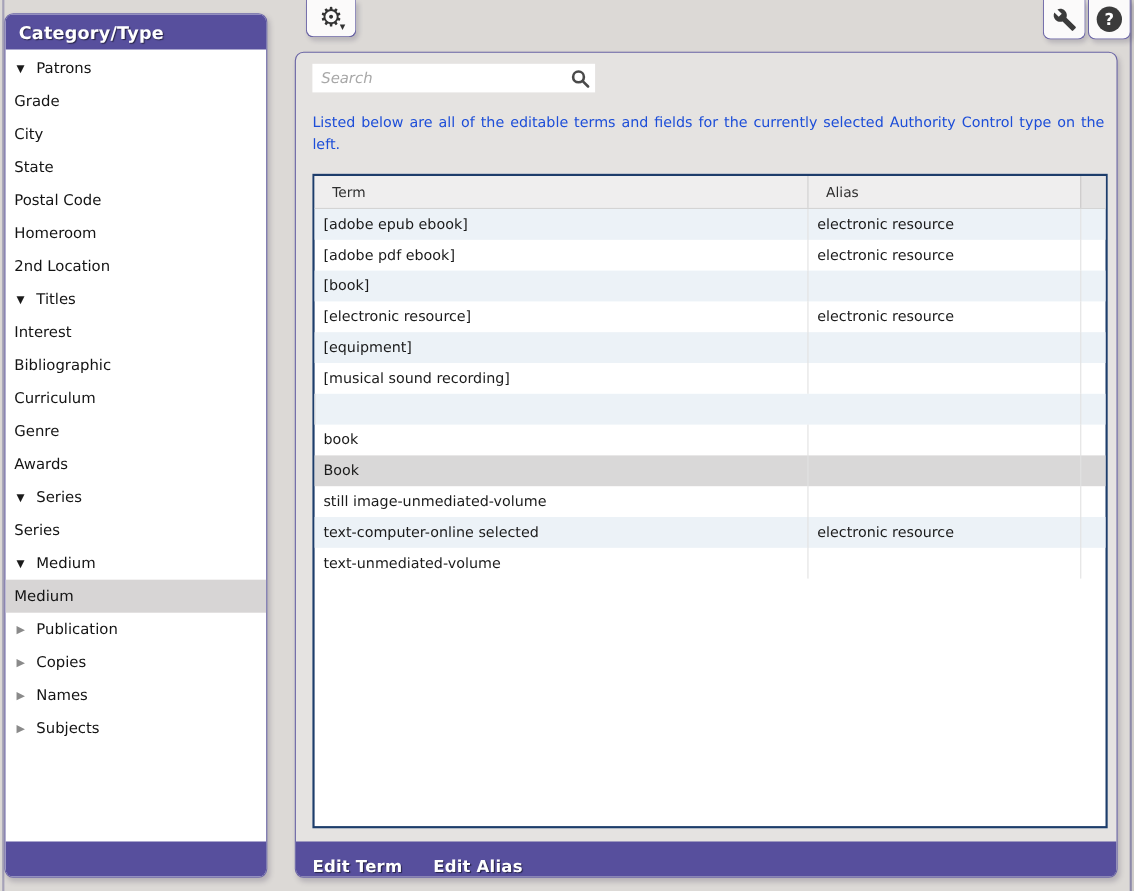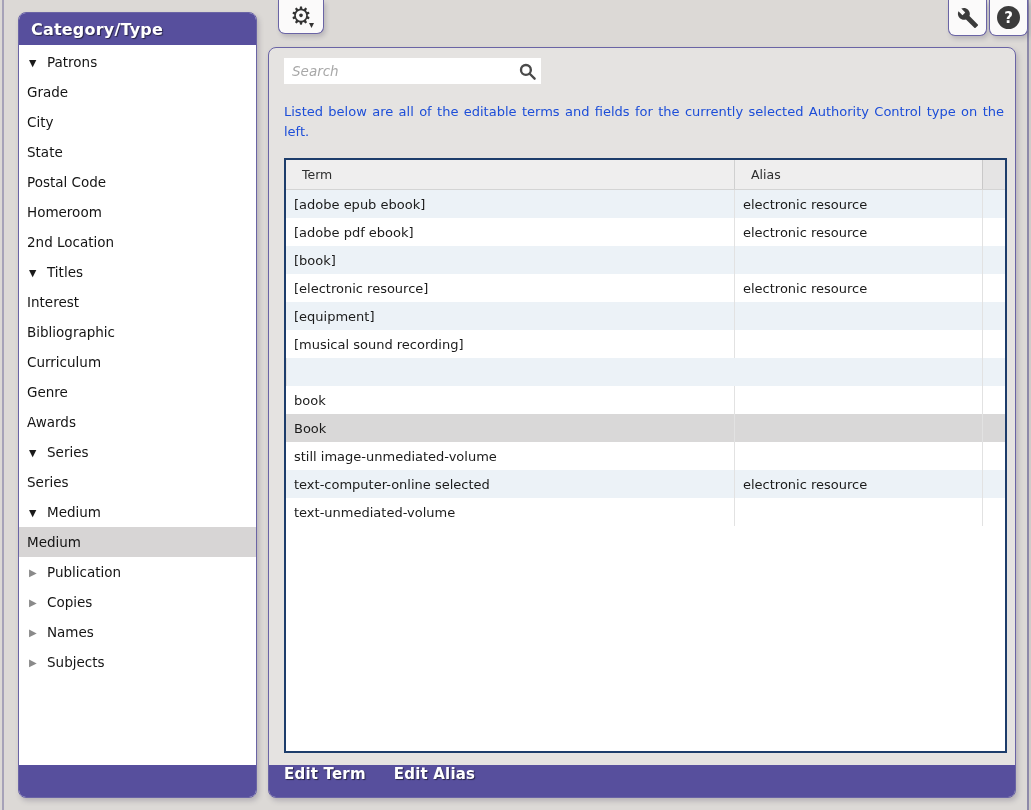--- a/index.html
+++ b/index.html
@@ -33,21 +33,21 @@
   .caret      { font-size:10px; color:#333; position:absolute; right:9px; bottom:3px; }
   .help-circle {
     width:23px; height:23px; border-radius:50%;
     background:#3b3b3b; color:#fff;
     font-weight:bold; font-size:15px;
     display:flex; align-items:center; justify-content:center;
   }
 
   
   .sidebar {
-    position:absolute; left:18px; top:12px; width:239px; height:786px;
+    position:absolute; left:4px; top:12px; width:239px; height:786px;
     background:#fff;
     border:1.5px solid #6a64a5; border-radius:8px;
     box-shadow:2px 3px 5px rgba(70,65,90,.25);
     overflow:hidden;
   }
   .sidebar-header {
     height:32px; background:#574f9d;
     color:#fff; font-weight:bold; font-size:16px;
     display:flex; align-items:center; padding-left:12px;
     text-shadow:1px 1px 1px rgba(0,0,0,.55);
@@ -114,21 +114,21 @@
     font-size:13px; color:#1b1b1b; cursor:pointer;
   }
   .trow .td { display:flex; align-items:center; padding-left:8px; overflow:hidden; white-space:nowrap; }
   .trow .col-alias { border-left:1px solid #e2e2e2; }
   .trow .col-spare { border-left:1px solid #e2e2e2; background:transparent; }
   .trow.alt { background:#ecf2f7; }
   .trow.selected { background:#d9d8d8; }
   .panel-footer {
     position:absolute; bottom:0; left:0; width:100%; height:32px;
     background:#574f9d;
-    display:flex; align-items:flex-start; padding-left:15px; gap:28px;
+    display:flex; align-items:flex-end; padding-left:15px; gap:28px;
   }
   .footer-btn {
     color:#fff; font-weight:bold; font-size:15px;
     text-shadow:1px 1px 1px rgba(0,0,0,.55);
     cursor:pointer; letter-spacing:.2px;
   }
 </style>
 </head>
 <body>
 

